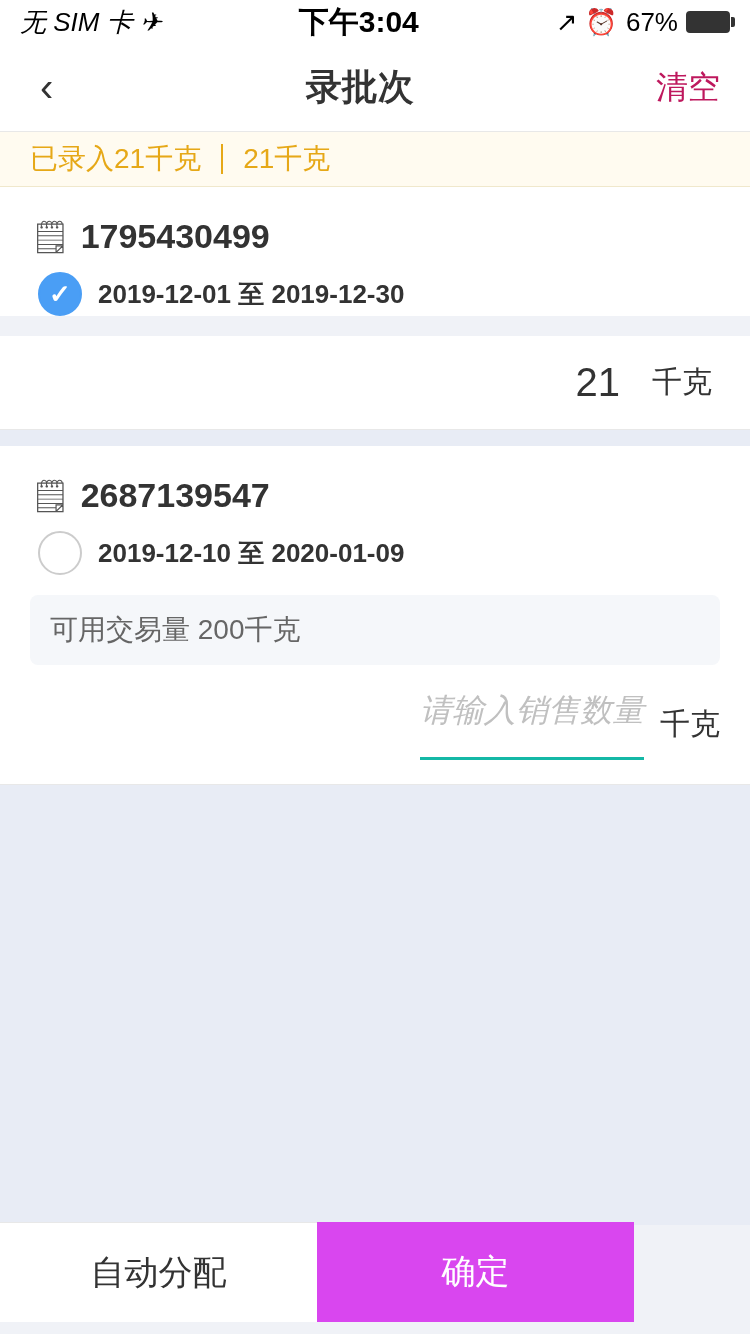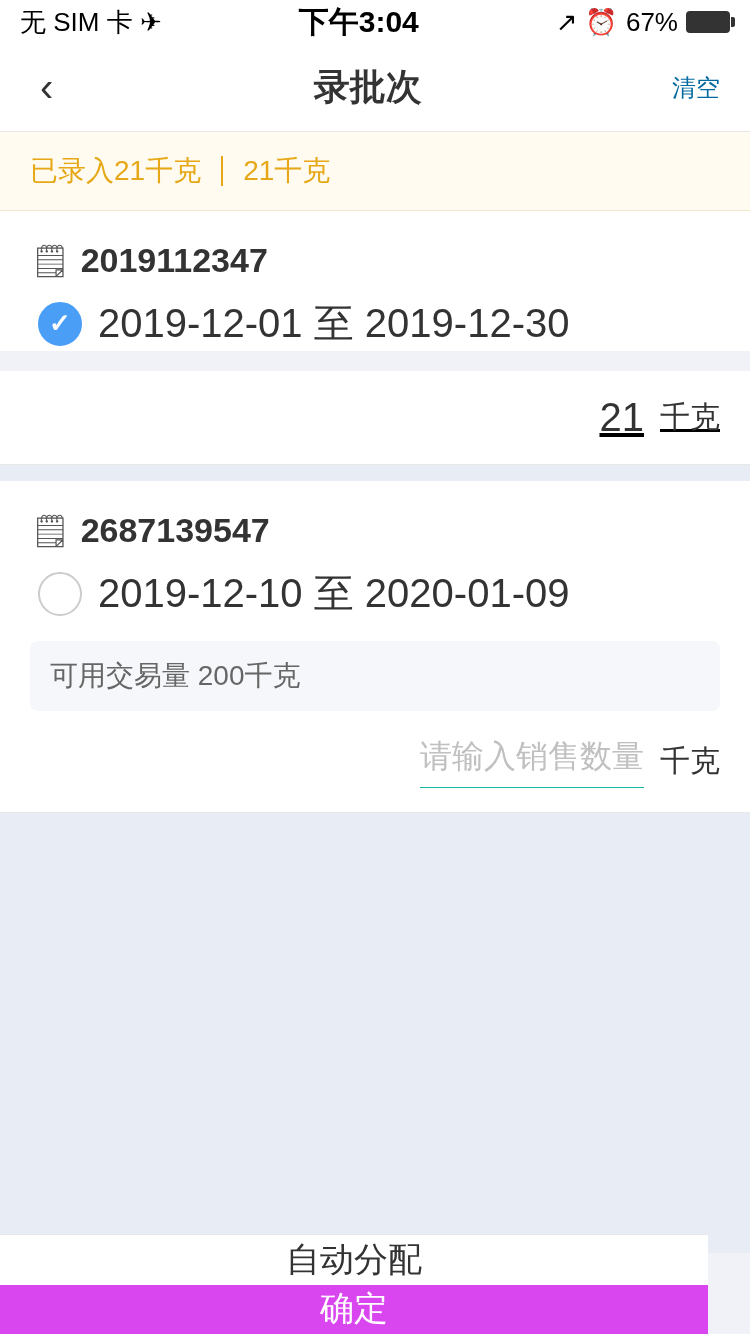--- a/index.html
+++ b/index.html
@@ -21,20 +21,21 @@
       align-items: center;
       justify-content: space-between;
       padding: 0 20px;
       font-size: 26px;
       font-weight: 500;
     }
     .status-left {
       display: flex;
       align-items: center;
       gap: 10px;
+      font-style: italic;
     }
     .status-center {
       font-size: 30px;
       font-weight: 600;
     }
     .status-right {
       display: flex;
       align-items: center;
       gap: 8px;
       font-size: 26px;
@@ -76,29 +77,29 @@
       color: #333;
       cursor: pointer;
       padding: 10px;
     }
     .nav-title {
       font-size: 36px;
       font-weight: 600;
       color: #333;
     }
     .nav-clear {
-      font-size: 24px;
-      color: #0369a1;
+      font-size: 32px;
+      color: #be185d;
       cursor: pointer;
     }
 
     
     .info-banner {
       background: #fffbf0;
-      padding: 20px 30px;
+      padding: 8px 30px;
       display: flex;
       align-items: center;
       gap: 20px;
       border-bottom: 1px solid #f0e8cc;
     }
     .info-banner-text {
       font-size: 28px;
       color: #e6a817;
     }
     .info-divider {
@@ -148,42 +149,42 @@
       background: #4a9ef5;
       border-color: #4a9ef5;
     }
     .radio-circle.checked::after {
       content: '✓';
       color: #fff;
       font-size: 26px;
       font-weight: bold;
     }
     .batch-date {
-      font-size: 40px;
-      color: #333;
+      font-size: 26px;
+      color: #333;
+      font-weight: bold;
     }
     .available-qty {
       background: #f5f7fa;
       border-radius: 8px;
       padding: 16px 20px;
       font-size: 28px;
       color: #666;
       margin-bottom: 0;
     }
 
     
     .qty-row {
       background: #fff;
-      padding: 24px 30px;
+      padding: 24px 38px;
       display: flex;
       align-items: center;
       justify-content: flex-end;
-      gap: 16px;
+      gap: 32px;
       border-bottom: 1px solid #e8e8e8;
-      text-decoration: underline;
     }
     .qty-value {
       font-size: 40px;
       color: #333;
       font-weight: 500;
     }
     .qty-unit {
       font-size: 30px;
       color: #333;
     }
@@ -230,39 +231,39 @@
       color: #c0c0c0;
     }
     .qty-placeholder-unit {
       font-size: 30px;
       color: #333;
     }
     .qty-placeholder-inner {
       display: flex;
       align-items: center;
       gap: 16px;
-      padding-bottom: 8px;
-      border-bottom: 1px solid #14b8a6;
+      padding-bottom: 24px;
+      border-bottom: 3px solid #14b8a6;
+      font-style: italic;
     }
 
     
     .bottom-empty {
       background: #e8ecf5;
       flex: 1;
       min-height: 440px;
     }
 
     
     .bottom-bar {
       position: fixed;
-      bottom: 0;
-      width: 708px;
+      bottom: 12px;
+      width: 634px;
       height: 100px;
       display: flex;
-      flex-direction: column;
     }
     .btn-auto {
       flex: 1;
       background: #fff;
       border: none;
       font-size: 34px;
       color: #333;
       font-weight: 500;
       cursor: pointer;
       border-top: 1px solid #e8e8e8;
@@ -301,21 +302,21 @@
 
 <div class="info-banner">
   <span class="info-banner-text">已录入21千克</span>
   <div class="info-divider"></div>
   <span class="info-banner-text">21千克</span>
 </div>
 
 <div class="batch-item">
   <div class="batch-item-header">
     <span class="batch-icon">🗒</span>
-    <span class="batch-id">2019112347</span>
+    <span class="batch-id">1795430499</span>
   </div>
   <div class="batch-date-row">
     <div class="radio-circle checked"></div>
     <span class="batch-date">2019-12-01 至 2019-12-30</span>
   </div>
 </div>
 
 <div class="qty-row">
   <div class="qty-input-wrapper">
     <span class="qty-value">21</span>

